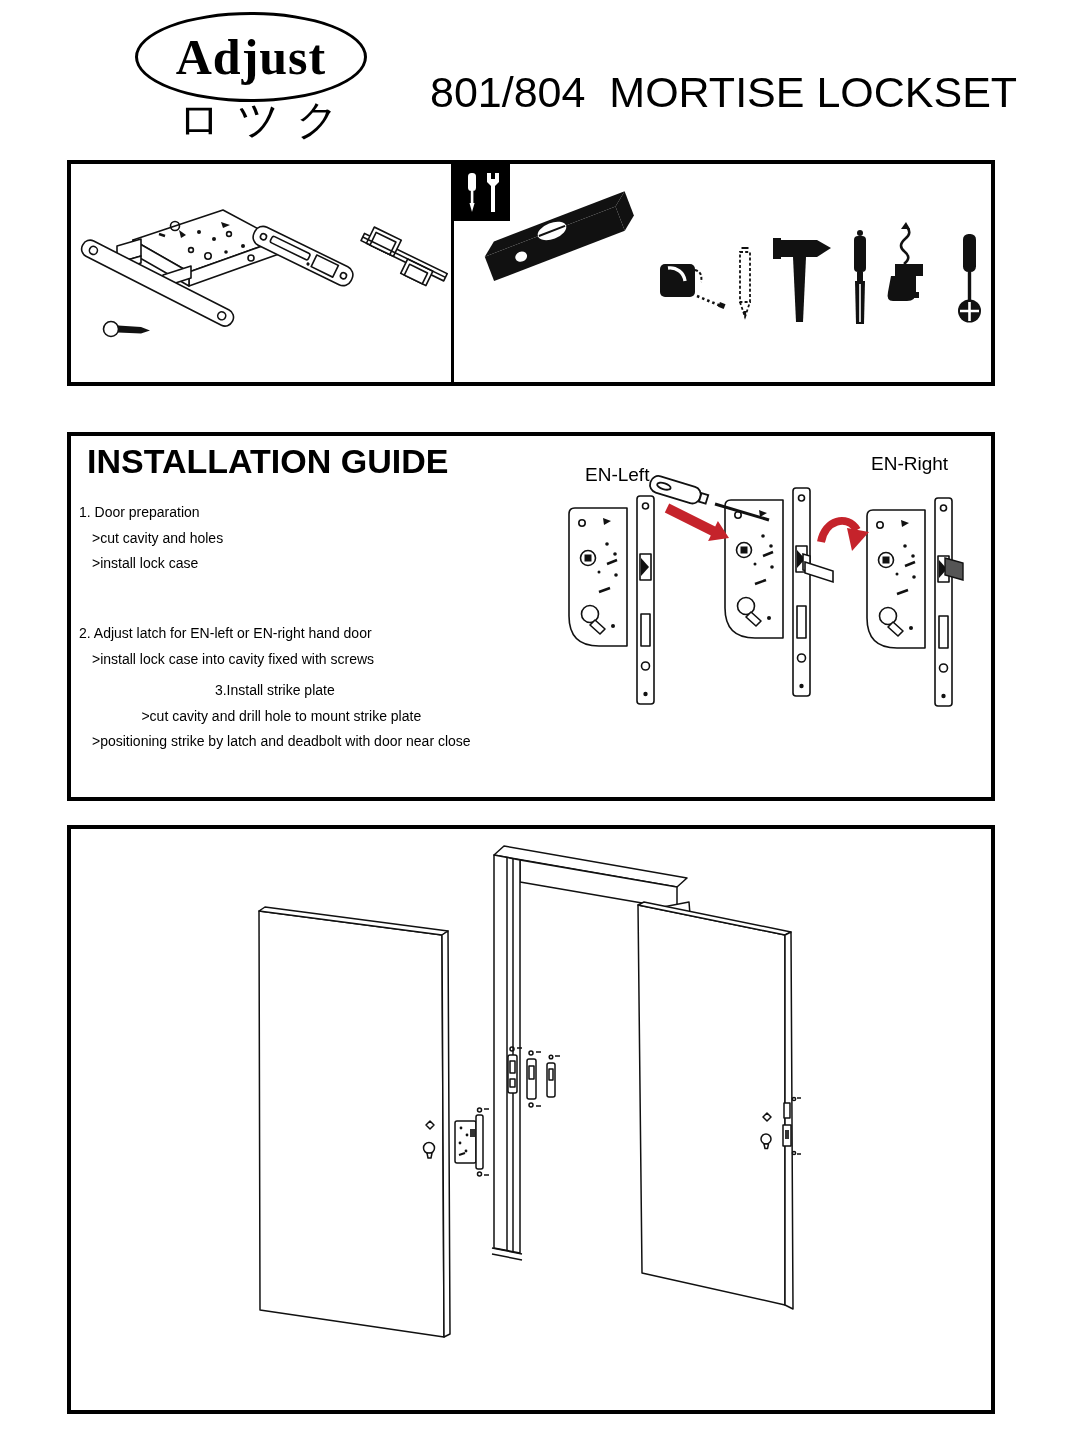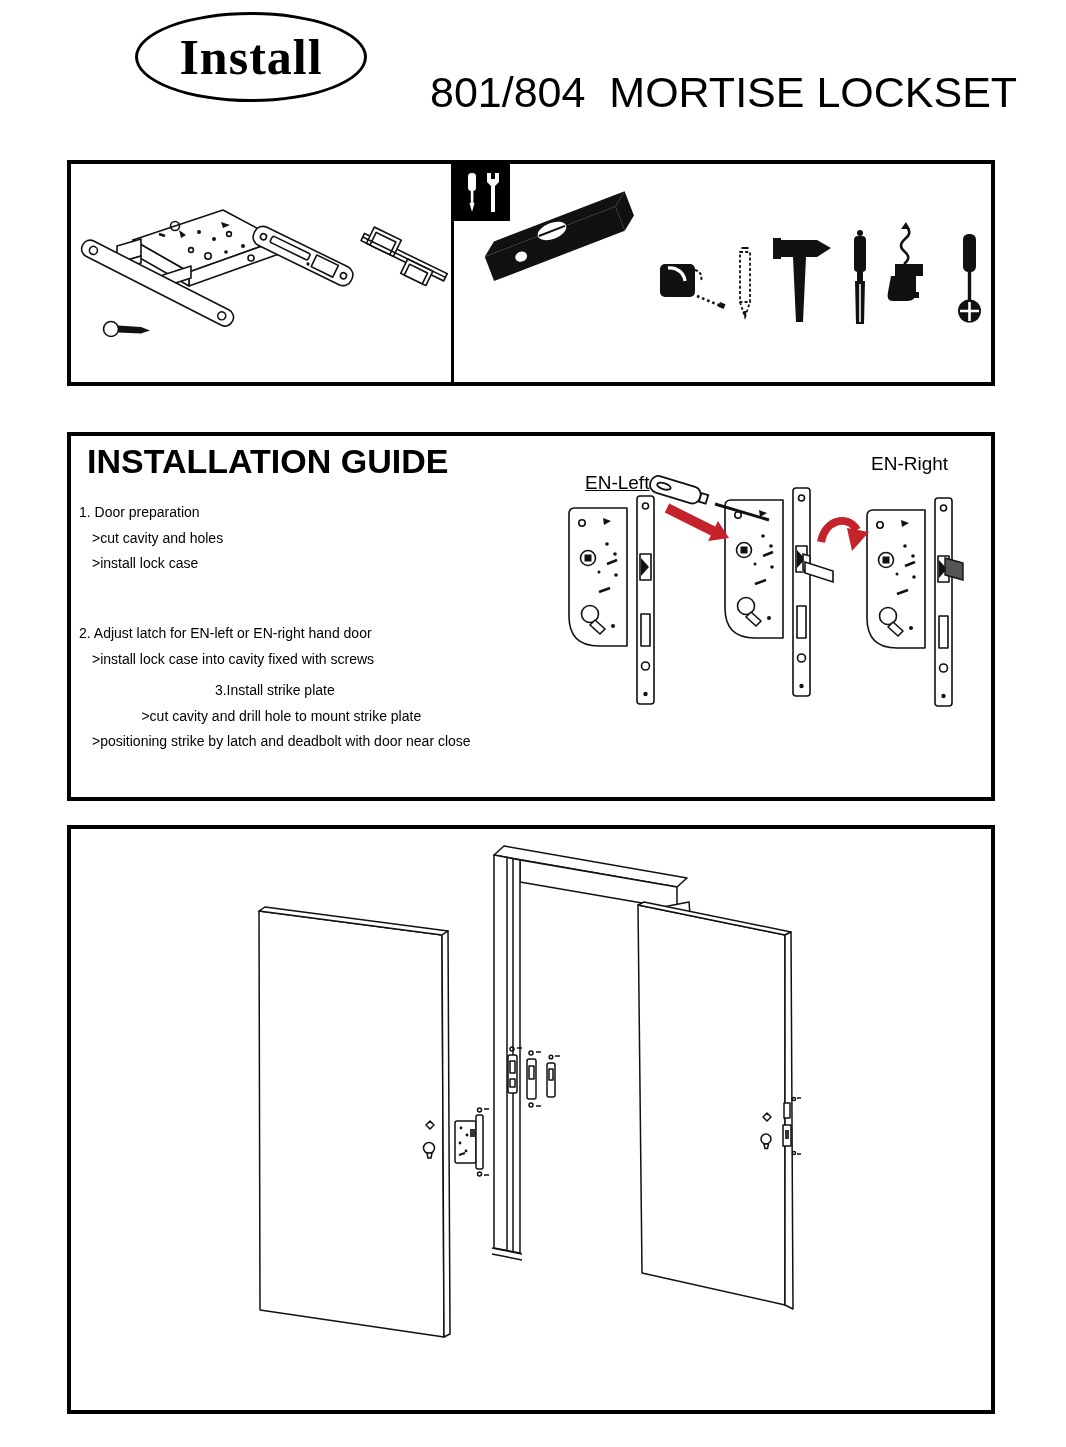--- a/index.html
+++ b/index.html
@@ -22,34 +22,35 @@
   .tools-badge{position:absolute;left:382px;top:0;width:57px;height:57px;background:#000;
     display:flex;align-items:center;justify-content:center;}
   .parts-svg{position:absolute;left:0;top:0;}
   .tools-svg{position:absolute;left:386px;top:0;}
   
   .guide-heading{position:absolute;left:16px;top:6px;font-size:34px;font-weight:bold;letter-spacing:0;}
   .step{position:absolute;left:8px;font-size:14px;line-height:25.5px;}
   .step .sub{padding-left:13px;}
   .step1{top:64px;} .step2{top:166px;margin-top:19px;} .step3{top:242px;text-align:center;}
   .en-label{position:absolute;font-size:19px;}
-  .en-left{left:514px;top:36px;text-decoration:underline;}
+  .en-left{left:514px;top:28px;}
   .en-right{left:800px;top:17px;}
   .locks-svg{position:absolute;left:486px;top:34px;}
   .diagram-svg{position:absolute;left:0;top:0;}
   svg{display:block;}
 </style>
 </head>
 <body>
 
 <div class="page">
 
   <div class="logo-ellipse">
-    <span class="brand">Install</span>
+    <span class="brand">Adjust</span>
   </div>
+  <div class="brand-kana">ロツク</div>
   <div class="product-title">801/804  MORTISE LOCKSET</div>
 
   <div class="box box-kit">
 
     <svg class="parts-svg" width="380" height="218" viewBox="0 0 380 218">
       <g fill="none" stroke="#111" stroke-width="1.6" stroke-linejoin="round">
 
         <g>
 
           <polygon points="62,76 152,46 208,76 118,108" fill="#fff"></polygon>

